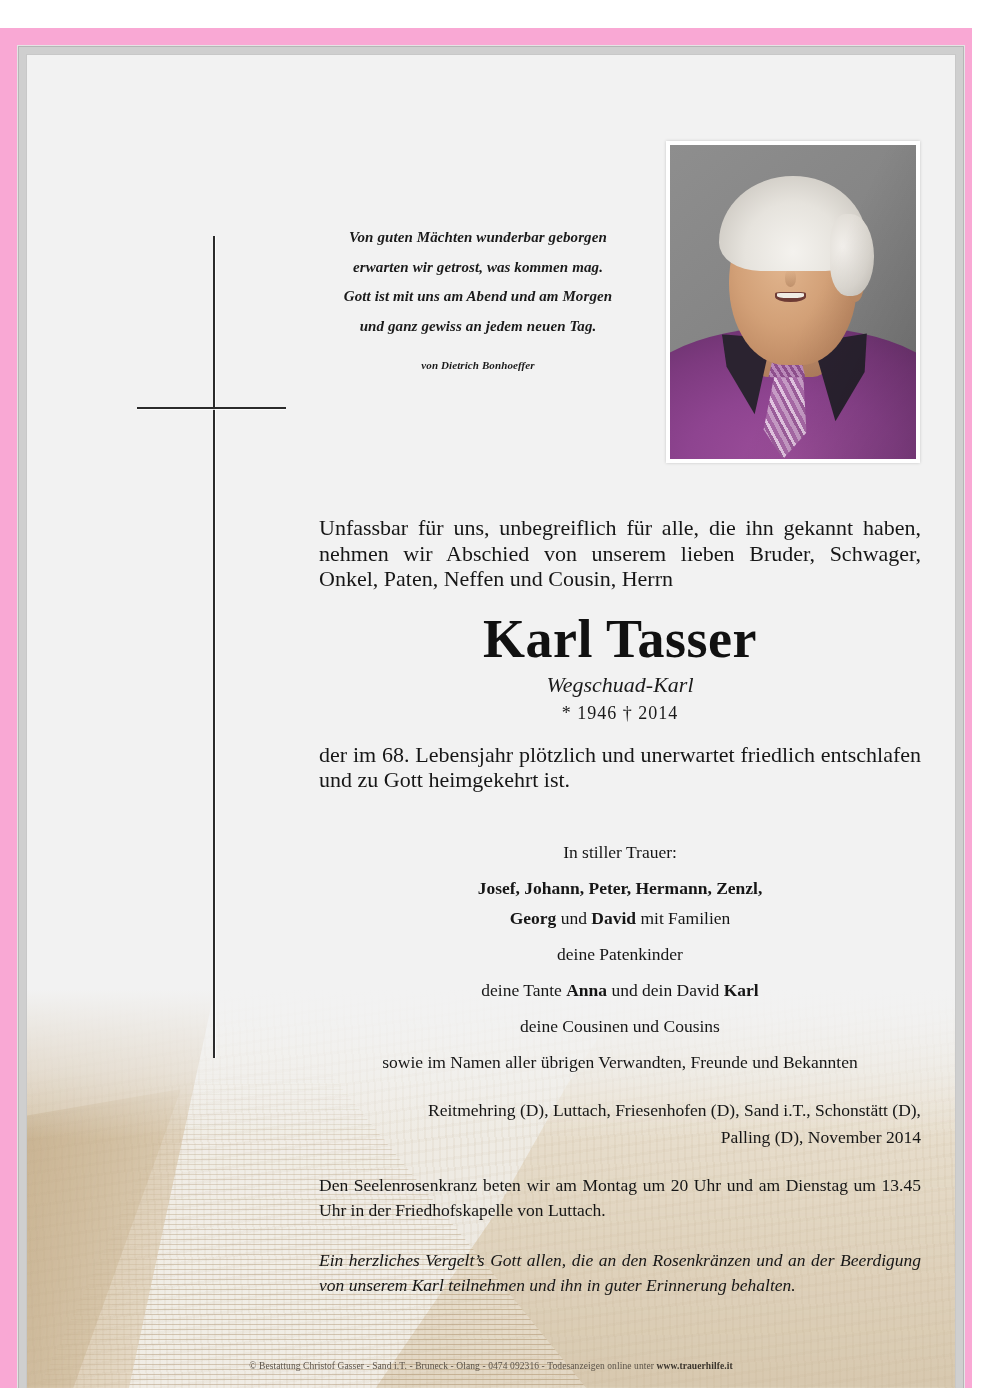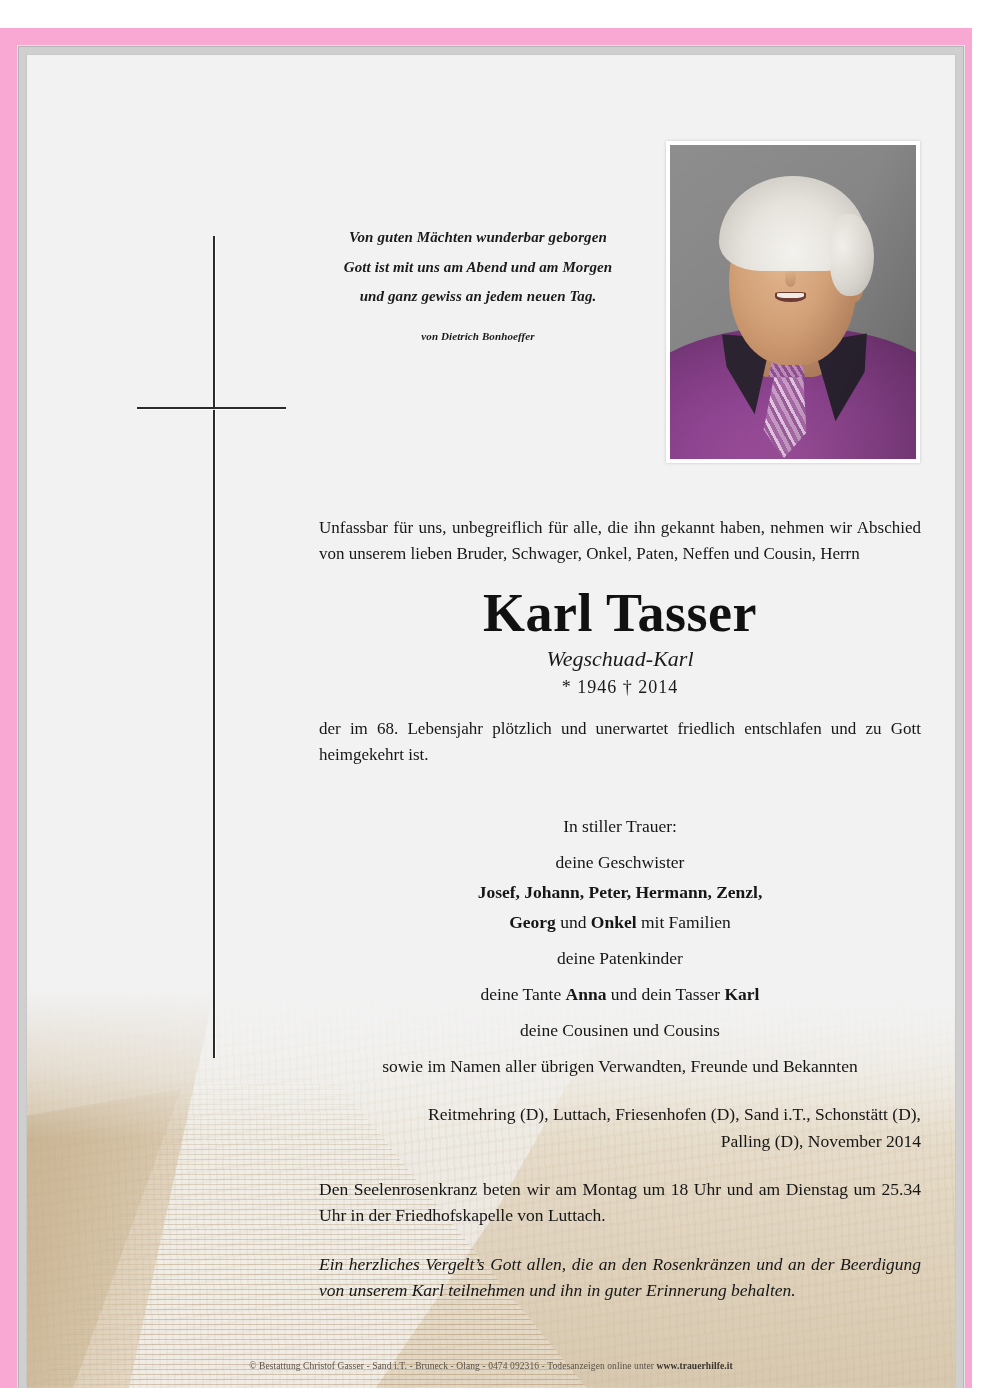--- a/index.html
+++ b/index.html
@@ -324,21 +324,21 @@
   }
 
   .body {
     position: absolute;
     left: 292px; top: 460px;
     width: 602px;
     color: #161616;
   }
   .p-just {
     text-align: justify;
-    font-size: 17px;
+    font-size: 22px;
     line-height: 25.5px;
     margin: 0;
   }
   .p-gap { height: 22px; }
 
   .name {
     text-align: center;
     font-size: 54px;
     line-height: 62px;
     margin: 16px 0 0 0;
@@ -448,58 +448,58 @@
           </div>
           <div class="ph-ear"></div>
           <div class="ph-hair"></div>
           <div class="ph-hair-side"></div>
           <div class="ph-shade"></div>
         </div>
       </div>
 
       <div class="poem">
         <div>Von guten Mächten wunderbar geborgen</div>
+        <div>erwarten wir getrost, was kommen mag.</div>
         <div>Gott ist mit uns am Abend und am Morgen</div>
         <div>und ganz gewiss an jedem neuen Tag.</div>
         <span class="poem-attr">von Dietrich Bonhoeffer</span>
       </div>
 
       <div class="body">
 
         <p class="p-just">Unfassbar für uns, unbegreiflich für alle, die ihn gekannt haben, nehmen wir Abschied von unserem lieben Bruder, Schwager, Onkel, Paten, Neffen und Cousin, Herrn</p>
 
         <h1 class="name">Karl Tasser</h1>
         <p class="nickname">Wegschuad-Karl</p>
         <p class="dates">* 1946    †  2014</p>
 
         <p class="p-just">der im 68. Lebensjahr plötzlich und unerwartet friedlich entschlafen und zu Gott heimgekehrt ist.</p>
         <div class="p-gap"></div>
 
         <div class="mourn">
           <div>In stiller Trauer:</div>
           <span class="sp"></span>
-          <div>deine Geschwister</div>
           <div><b>Josef, Johann, Peter, Hermann, Zenzl,</b></div>
-          <div><b>Georg</b><span> und </span><b>Onkel</b><span> mit Familien</span></div>
+          <div><b>Georg</b><span> und </span><b>David</b><span> mit Familien</span></div>
           <span class="sp"></span>
           <div>deine Patenkinder</div>
           <span class="sp"></span>
-          <div><span>deine Tante </span><b>Anna</b><span> und dein Tasser </span><b>Karl</b></div>
+          <div><span>deine Tante </span><b>Anna</b><span> und dein David </span><b>Karl</b></div>
           <span class="sp"></span>
           <div>deine Cousinen und Cousins</div>
           <span class="sp"></span>
           <div>sowie im Namen aller übrigen Verwandten, Freunde und Bekannten</div>
         </div>
 
         <div class="places">
           <div>Reitmehring (D), Luttach, Friesenhofen (D), Sand i.T., Schonstätt (D),</div>
           <div>Palling (D), November 2014</div>
         </div>
 
-        <p class="rosary">Den Seelenrosenkranz beten wir am Montag um 18 Uhr und am Dienstag um 25.34 Uhr in der Friedhofskapelle von Luttach.</p>
+        <p class="rosary">Den Seelenrosenkranz beten wir am Montag um 20 Uhr und am Dienstag um 13.45 Uhr in der Friedhofskapelle von Luttach.</p>
 
         <p class="thanks">Ein herzliches Vergelt’s Gott allen, die an den Rosenkränzen und an der Beerdigung von unserem Karl teilnehmen und ihn in guter Erinnerung behalten.</p>
       </div>
 
       <div class="footer">
         <span>© Bestattung Christof Gasser - Sand i.T. - Bruneck - Olang - 0474 092316 - Todesanzeigen online unter </span><b>www.trauerhilfe.it</b>
       </div>
 
     </div>
   </div>

